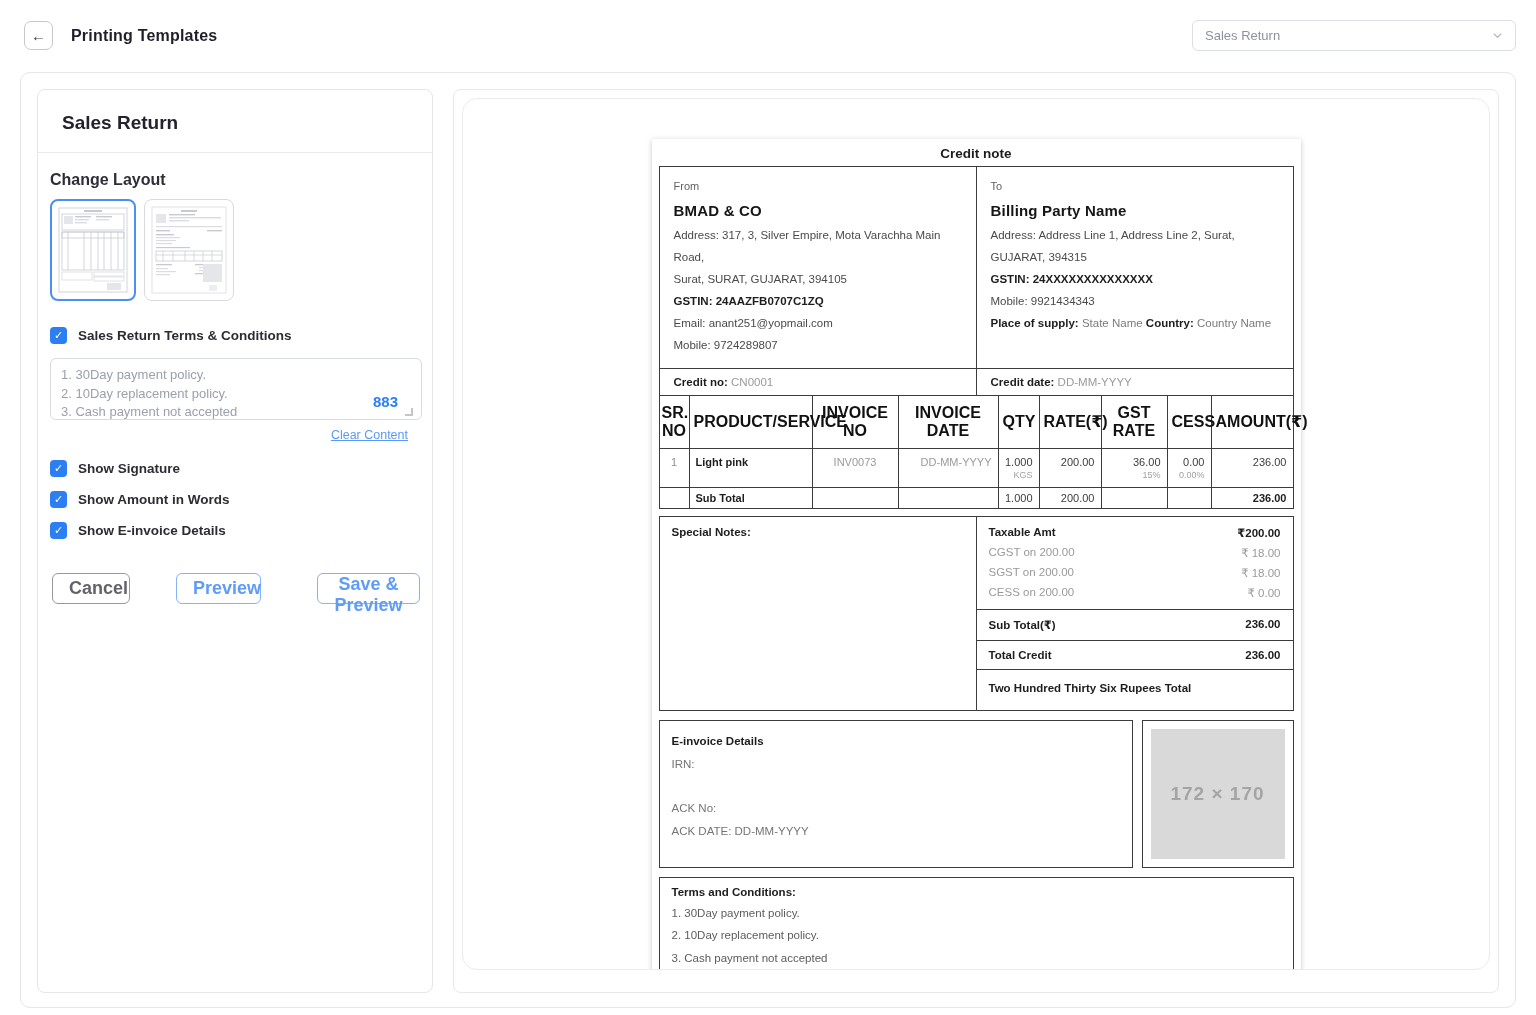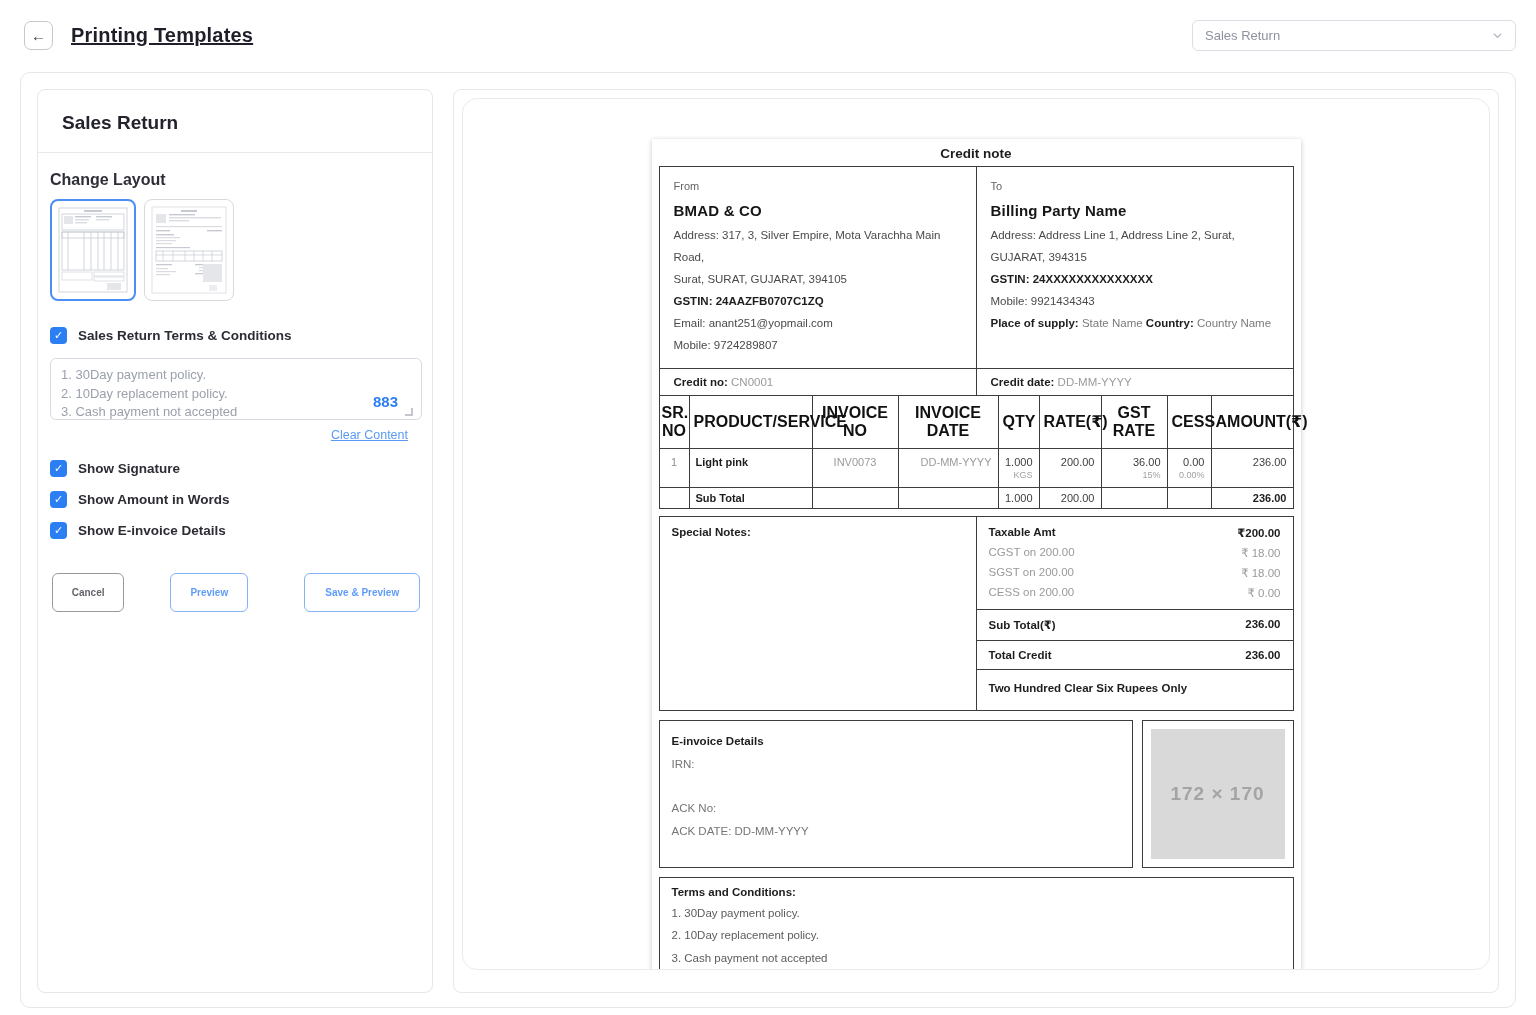--- a/index.html
+++ b/index.html
@@ -4,21 +4,21 @@
 <style>
   * { margin:0; padding:0; box-sizing:border-box; }
   html,body { width:1536px; height:1015px; background:#ffffff;
     font-family:"Liberation Sans","DejaVu Sans",sans-serif; color:#26262e; }
 
   
   .topbar { display:flex; align-items:center; padding:20px 20px 14px 24px; }
   .back-btn { width:29px; height:29px; border:1px solid #c6c8ce; border-radius:7px;
     background:#fff; display:flex; align-items:center; justify-content:center;
     font-size:15px; color:#3c3c44; cursor:pointer; }
-  .page-title { font-size:20px; font-weight:700; letter-spacing:.2px; color:#1f1f29; margin-left:18px;text-decoration:underline; }
+  .page-title { font-size:16px; font-weight:700; letter-spacing:.2px; color:#1f1f29; margin-left:18px; }
   .tpl-select { margin-left:auto; width:324px; height:31px; border:1px solid #dcdee5; border-radius:6px;
     background:#fff; display:flex; align-items:center; padding:0 12px; cursor:pointer; }
   .tpl-select .val { font-size:13px; color:#8d92a1; flex:1; }
   .chev { width:11px; height:11px; fill:none; stroke:#b9bcc6; stroke-width:1.6; }
 
   
   .main { position:absolute; left:20px; right:20px; top:72px; bottom:7px;
     border:1px solid #e4e6ea; border-radius:10px; background:#fff; }
 
   
@@ -43,21 +43,21 @@
   textarea.terms { width:372px; height:62px; resize:none; overflow:hidden;
     border:1px solid #d9dbe3; border-radius:6px; padding:7px 10px; font-size:13px; line-height:18.5px;
     color:#9ba0ab; font-family:"Liberation Sans",sans-serif; outline:none; }
   .ta-count { position:absolute; right:22px; bottom:14px; font-size:15px; font-weight:700; color:#2b7ff3; background:#fff; padding-left:4px; }
   .ta-resize { position:absolute; right:7px; bottom:8px; width:8px; height:8px;
     border-right:2px solid #c3c6cf; border-bottom:2px solid #c3c6cf; transform:rotate(0deg); }
   .clear-link { display:block; text-align:right; font-size:12.5px; color:#5a9af6;
     text-decoration:underline; margin:0 12px 18px 0; cursor:pointer; }
 
   .btn-row { display:flex; margin-top:34px; }
-  .btn { height:39px; border-radius:6px; background:#fff; font-size:10px; font-weight:600;
+  .btn { height:31px; border-radius:6px; background:#fff; font-size:18px; font-weight:600;
     font-family:"Liberation Sans",sans-serif; cursor:pointer; padding:0 16px; }
   .btn.cancel { border:1px solid #97999f; color:#63636b; width:78px; margin-left:2px; }
   .btn.blue { border:1px solid #86b2f6; color:#5f9cf8; }
   .btn.preview { width:85px; margin-left:46px; }
   .btn.save { width:128px; margin-left:56px; }
 
   
   .right-card { position:absolute; left:432px; right:16px; top:16px; bottom:14px;
     border:1px solid #e6e8ec; border-radius:8px; background:#fff; }
   .preview-wrap { position:absolute; left:8px; right:8px; top:8px; bottom:22px;
@@ -351,21 +351,21 @@
             <div style="flex:1;"></div>
             <div class="tot-sub">
               <span class="b">Sub Total(₹)</span>
               <span class="b">236.00</span>
             </div>
             <div class="tot-total">
               <span class="b">Total Credit</span>
               <span class="b">236.00</span>
             </div>
             <div class="words">
-              <div class="b">Two Hundred Clear Six Rupees Only</div>
+              <div class="b">Two Hundred Thirty Six Rupees Total</div>
             </div>
           </div>
         </div>
 
         <div class="einv-sec">
           <div class="einv-box">
             <div class="b">E-invoice Details</div>
             <div style="color:#757575;">IRN:</div>
             <div style="color:#757575;margin-top:20px;">ACK No:</div>
             <div style="color:#757575;">ACK DATE: DD-MM-YYYY</div>

